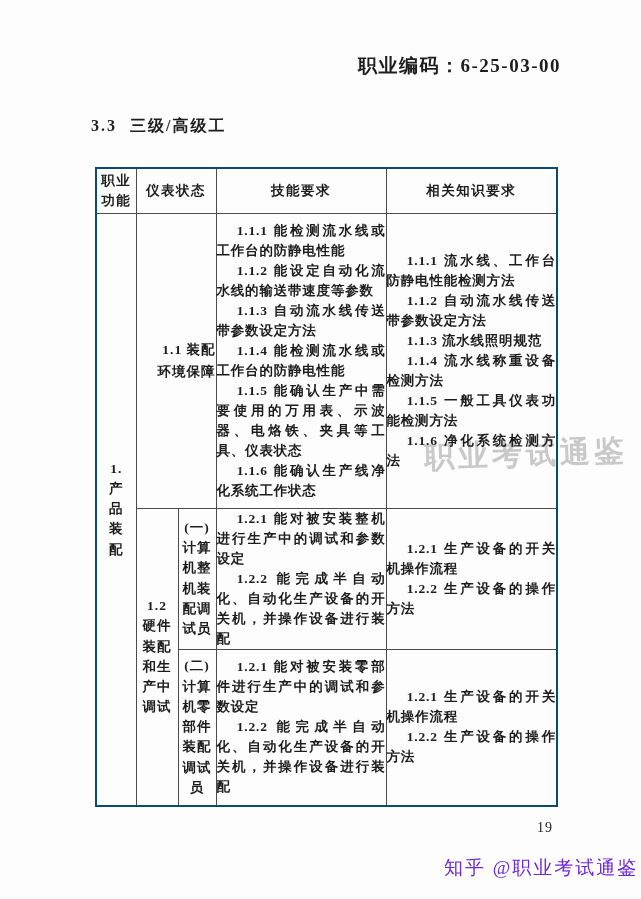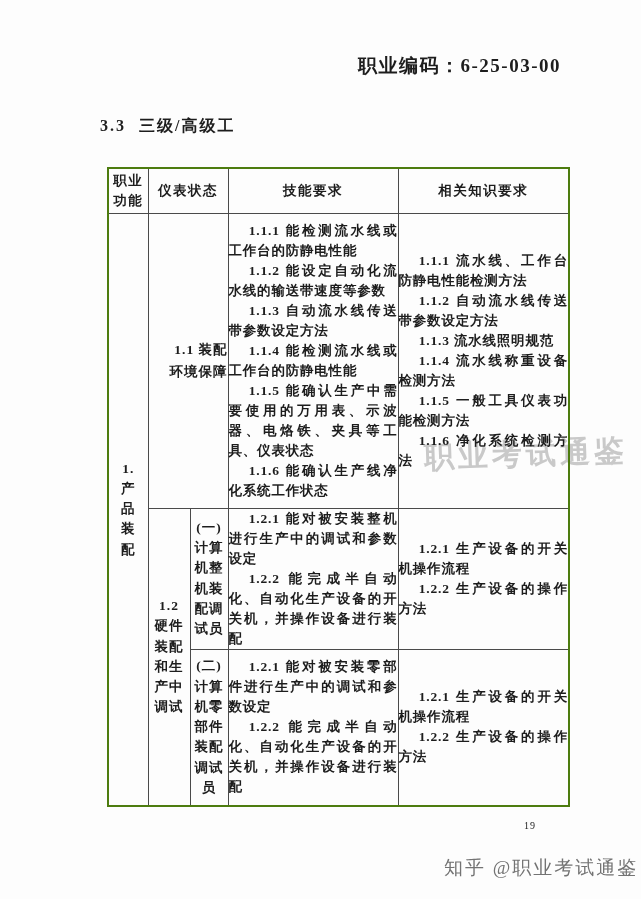--- a/index.html
+++ b/index.html
@@ -5,28 +5,28 @@
   html,body{margin:0;padding:0;background:#ffffff;}
   .page{
     position:relative;width:641px;height:899px;background:#fdfdfd;
     font-family:"Liberation Serif","DejaVu Serif",serif;color:#1d1d1d;overflow:hidden;
   }
   .code{
     position:absolute;top:53px;right:80px;font-size:19px;font-weight:700;
     letter-spacing:1.5px;
   }
   .title{
-    position:absolute;top:116px;left:100px;margin:0;font-size:16px;font-weight:700;
+    position:absolute;top:116px;left:91px;margin:0;font-size:16px;font-weight:700;
     letter-spacing:2px;word-spacing:7px;
   }
   .std-table{
     position:absolute;top:167px;left:95px;width:461px;border-collapse:collapse;
     table-layout:fixed;z-index:2;background:transparent;
   }
-  .std-table{border:2px solid #4d7c0f;margin-left:12px;}
+  .std-table{border:2px solid #0c4a6e;}
   .std-table th,.std-table td{
     border:1px solid #4a4a4a;padding:0;font-size:13.5px;font-weight:600;
     vertical-align:middle;color:#1d1d1d;
   }
   tr.r-head{height:45px;}
   tr.r1{height:295px;}
   tr.r2{height:136px;}
   tr.r3{height:157px;}
   .std-table th{
     text-align:center;white-space:pre-line;line-height:1.45;letter-spacing:1.5px;
@@ -42,24 +42,24 @@
   .item{
     margin:0;text-indent:1.5em;text-align:justify;line-height:20px;
     letter-spacing:0.8px;
   }
   .watermark{
     position:absolute;top:434px;left:424px;font-size:30px;font-weight:600;
     color:#c9c9c9;letter-spacing:4px;z-index:1;transform:rotate(-2deg);
     white-space:nowrap;
   }
   .page-num{
-    position:absolute;top:820px;left:524px;font-size:10px;letter-spacing:1px;
+    position:absolute;top:820px;left:537px;font-size:14px;letter-spacing:1px;
   }
   .footer-credit{
-    position:absolute;top:855px;left:444px;font-size:19px;color:#737373;
+    position:absolute;top:855px;left:444px;font-size:19px;color:#6d28d9;
     letter-spacing:2px;white-space:nowrap;text-align:right;
   }
 </style>
 </head>
 <body>
 
 <div class="page">
 
   <div class="watermark">职业考试通鉴</div>
 

